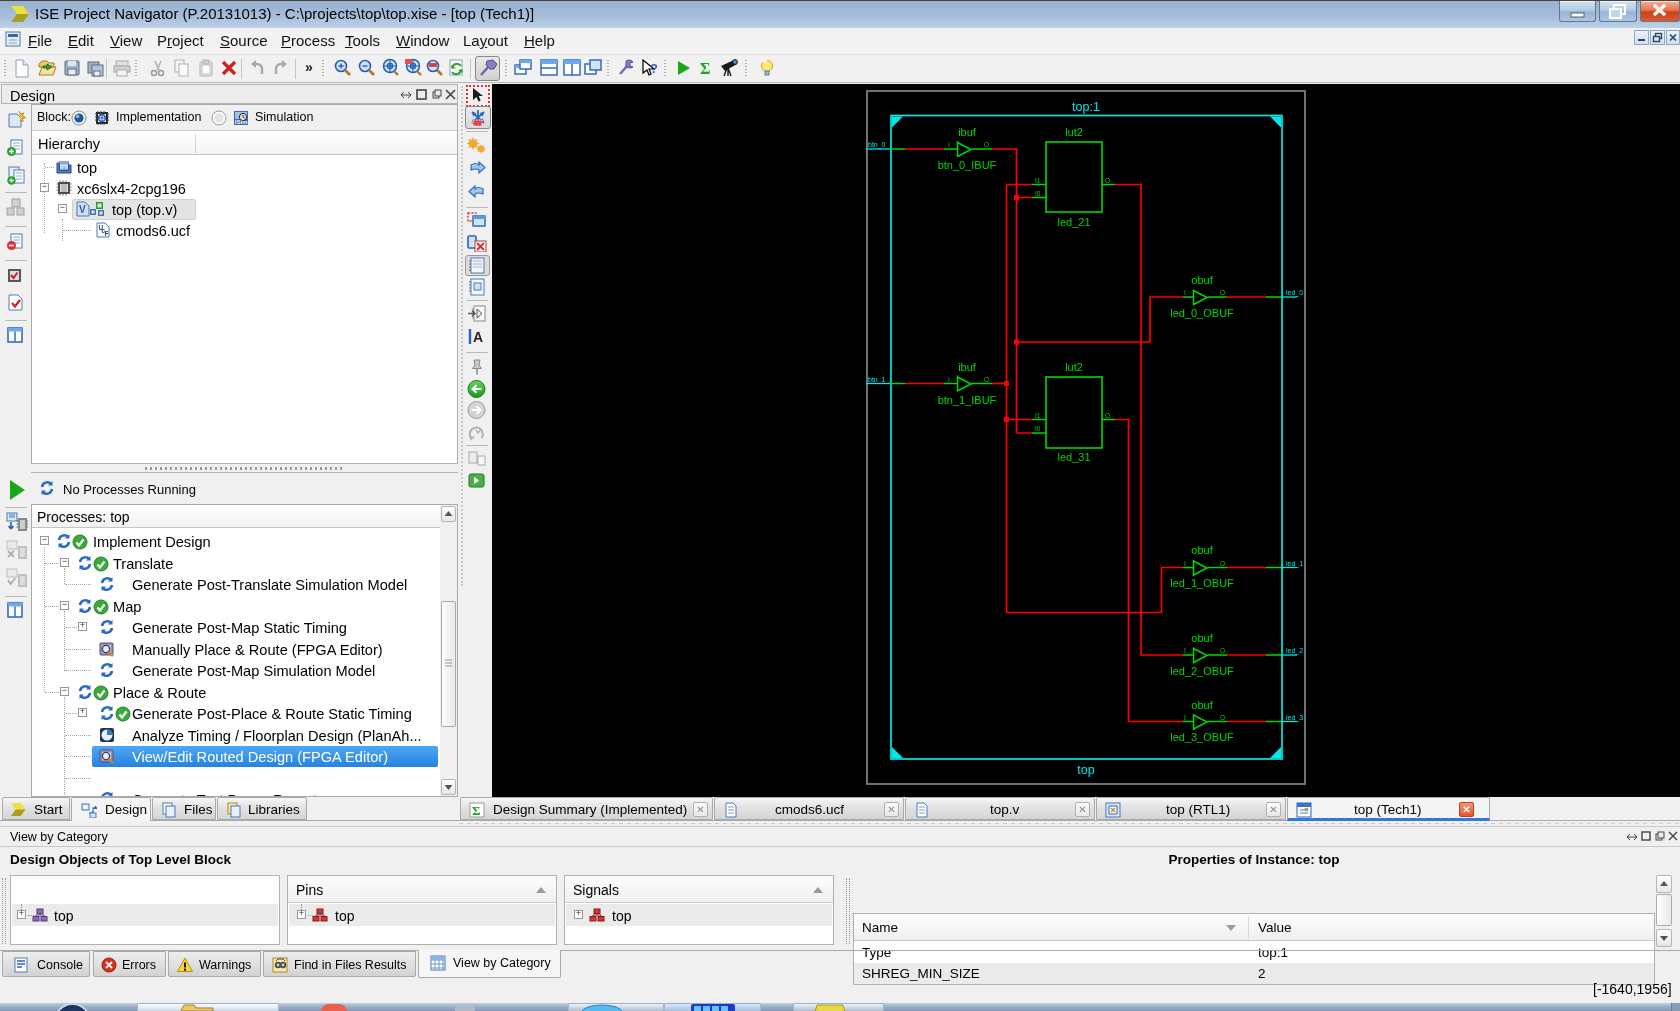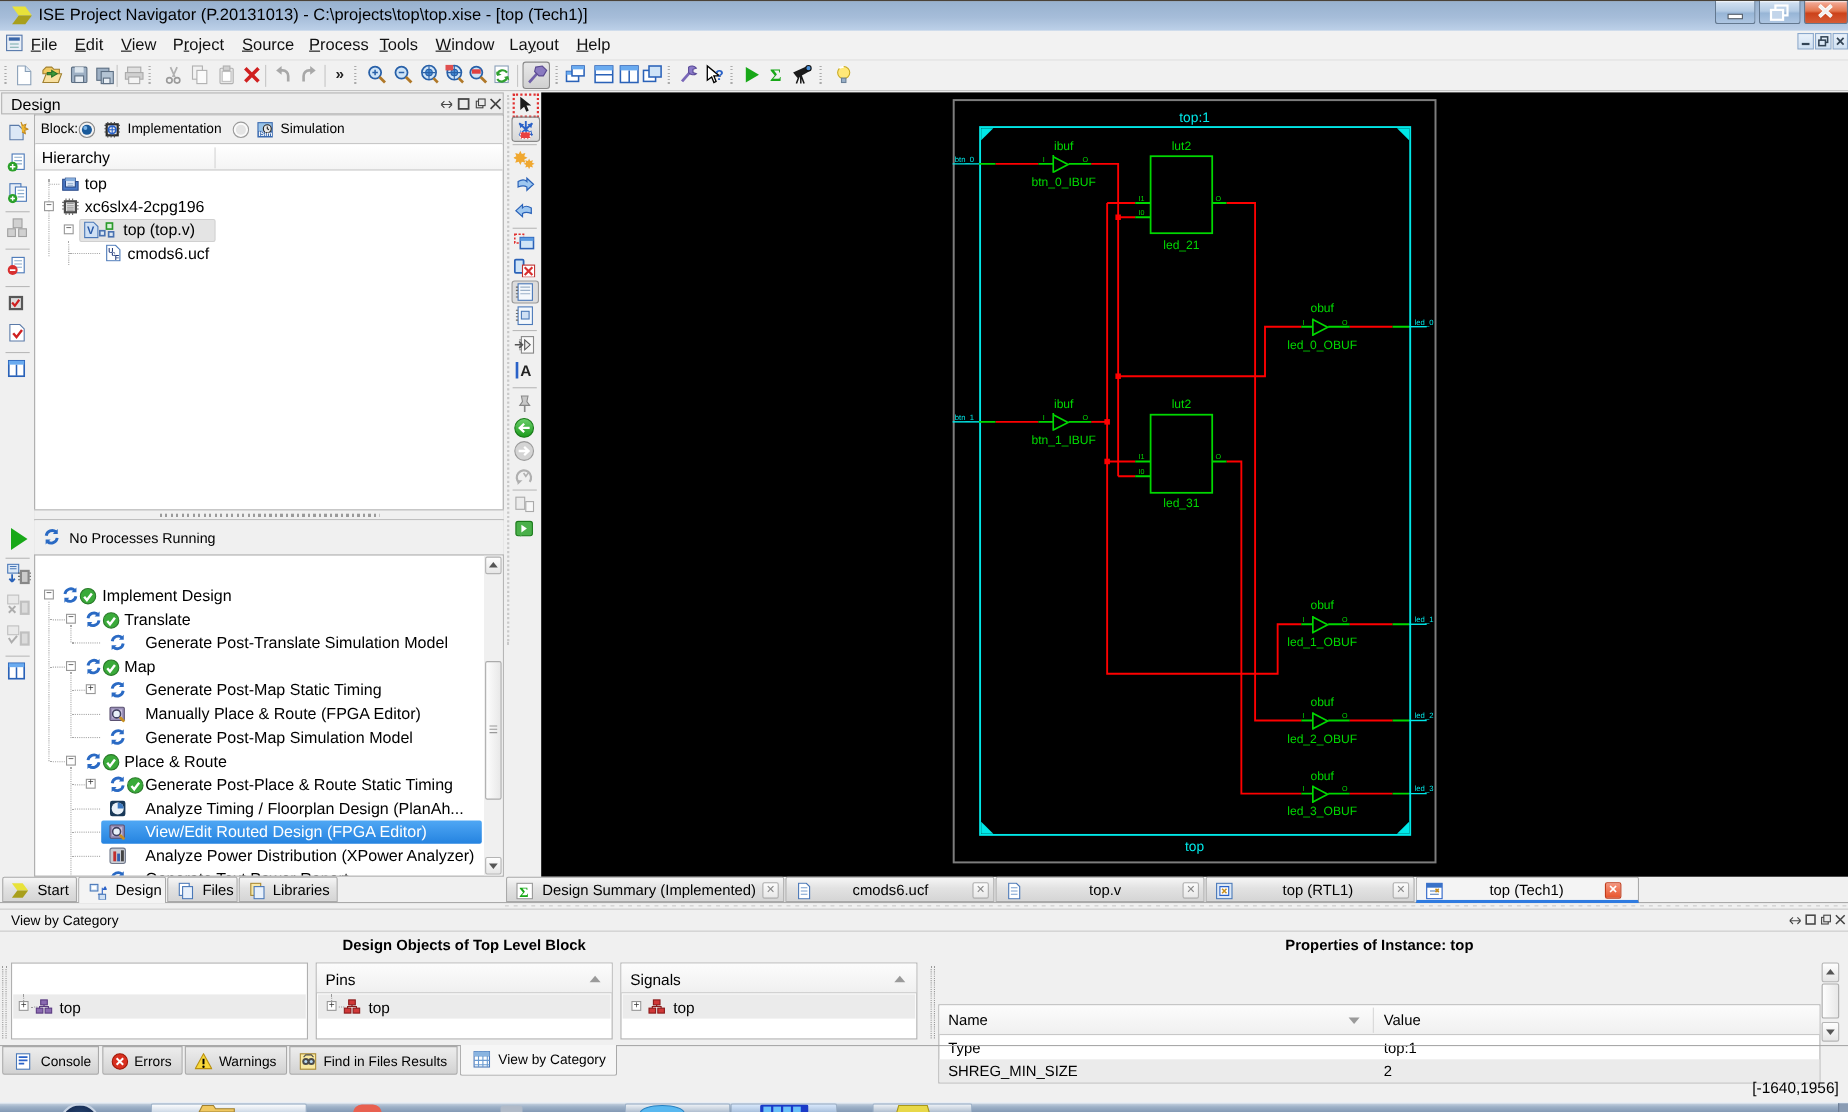--- a/index.html
+++ b/index.html
@@ -409,20 +409,23 @@
       </linearGradient>
     </defs>
   </svg>
 <div class="a" id="noproc">
  <svg class="a icon16" style="left:8px;top:7px" viewBox="0 0 16 16">
       <use href="#circ"></use>
     </svg>
  <span class="a" style="left:32px;top:9px">No Processes Running</span>
 </div>
 <div class="a" id="procbox">
+ <div class="a" id="prochead">
+      <span class="a" style="left:5px;top:4px">Processes: top</span>
+    </div>
  <div class="a" style="left:12px;top:42px;width:1px;height:145px;border-left:1px dotted #a8a8a8"></div>
  <div class="a" style="left:13px;top:58px;width:14px;height:1px;border-top:1px dotted #a8a8a8"></div>
  <div class="a" style="left:13px;top:101px;width:14px;height:1px;border-top:1px dotted #a8a8a8"></div>
  <div class="a" style="left:13px;top:187px;width:14px;height:1px;border-top:1px dotted #a8a8a8"></div>
  <div class="a" style="left:32px;top:63px;width:1px;height:16px;border-left:1px dotted #a8a8a8"></div>
  <div class="a" style="left:33px;top:79px;width:26px;height:1px;border-top:1px dotted #a8a8a8"></div>
  <div class="a" style="left:32px;top:106px;width:1px;height:60px;border-left:1px dotted #a8a8a8"></div>
  <div class="a" style="left:33px;top:122px;width:18px;height:1px;border-top:1px dotted #a8a8a8"></div>
  <div class="a" style="left:33px;top:144px;width:26px;height:1px;border-top:1px dotted #a8a8a8"></div>
  <div class="a" style="left:33px;top:165px;width:26px;height:1px;border-top:1px dotted #a8a8a8"></div>
@@ -512,26 +515,20 @@
         <use href="#planah"></use>
       </svg>
       <span class="a" style="left:100px;top:3px">Analyze Timing / Floorplan Design (PlanAh...</span>
     </div>
  <div class="a prow" style="top:241px">
       <div class="a sel-blue" style="left:60px;top:0;width:346px;height:21px"></div>
       <svg class="a icon16" style="left:67px;top:2px" viewBox="0 0 16 16">
         <use href="#fpgaed"></use>
       </svg>
       <span class="a" style="left:100px;top:3px;color:#fff">View/Edit Routed Design (FPGA Editor)</span>
-    </div>
- <div class="a prow" style="top:262.5px">
-      <svg class="a icon16" style="left:67px;top:2px" viewBox="0 0 16 16">
-        <use href="#xpow"></use>
-      </svg>
-      <span class="a" style="left:100px;top:3px">Analyze Power Distribution (XPower Analyzer)</span>
     </div>
  <div class="a prow" style="top:284px">
       <svg class="a icon16" style="left:67px;top:2px" viewBox="0 0 16 16">
         <use href="#circ"></use>
       </svg>
       <span class="a" style="left:100px;top:3px">Generate Text Power Report</span>
     </div>
 
  <div class="a sbar" style="left:408px;top:0;width:17px;height:291px"></div>
  <div class="a sbtn" style="left:409px;top:1px;width:15px;height:16px">
@@ -926,21 +923,21 @@
     <span style="position:absolute;left:10px;top:3px">View by Category</span>
  <svg style="position:absolute;left:1626px;top:4px" width="52" height="12">
       <path d="M1 6 h10 M1 6 l3 -3 M1 6 l3 3 M11 6 l-3 -3 M11 6 l-3 3" stroke="#444" fill="none"></path>
       <rect x="16" y="1" width="8" height="8" fill="none" stroke="#444" stroke-width="1.4"></rect>
       <rect x="30" y="3" width="6" height="6" fill="none" stroke="#444"></rect>
       <rect x="32" y="1" width="6" height="6" fill="#ececec" stroke="#444"></rect>
       <path d="M43 1 l8 8 M51 1 l-8 8" stroke="#444" stroke-width="1.4"></path>
     </svg>
 </div>
 <div id="bottompanels">
-<div class="a" style="left:10px;top:852px;width:824px;text-align:center;font-weight:bold;font-size:13.5px">Design Objects of Top Level Block</div>
+<div class="a" style="left:10px;top:852px;width:824px;text-align:left;font-weight:bold;font-size:13.5px">Design Objects of Top Level Block</div>
 <div class="a" style="left:853px;top:852px;width:802px;text-align:center;font-weight:bold;font-size:13.5px">Properties of Instance: top</div>
 <div class="a" style="left:2px;top:878px;width:1px;height:66px;border-left:1px dotted #999"></div>
 <div class="a" style="left:5px;top:878px;width:1px;height:66px;border-left:1px dotted #999"></div>
 
 <div class="a lbox" style="left:10px;width:270px">
  <div class="toprow">
         <div style="position:absolute;left:9px;top:0;width:1px;height:6px;border-left:1px dotted #999"></div>
         <div style="position:absolute;left:16px;top:11px;width:6px;height:1px;border-top:1px dotted #999"></div>
         <span class="exp" style="left:5px;top:6px">+</span>
         <svg class="a icon16" style="left:20px;top:3px">

